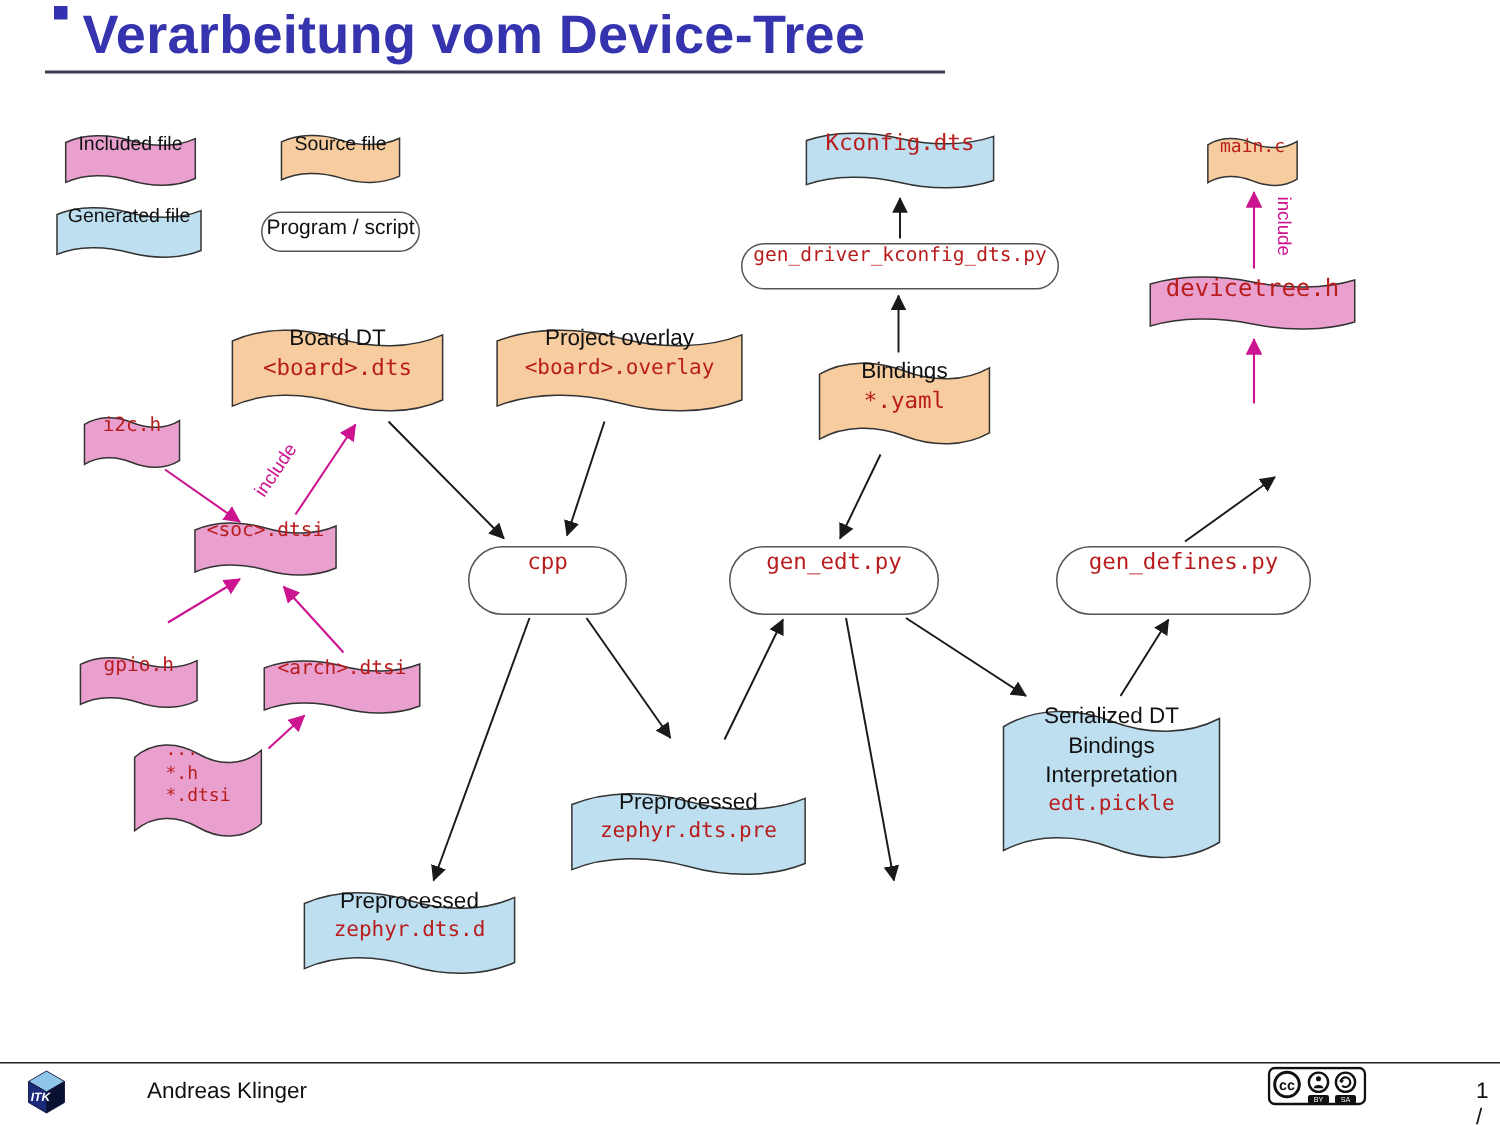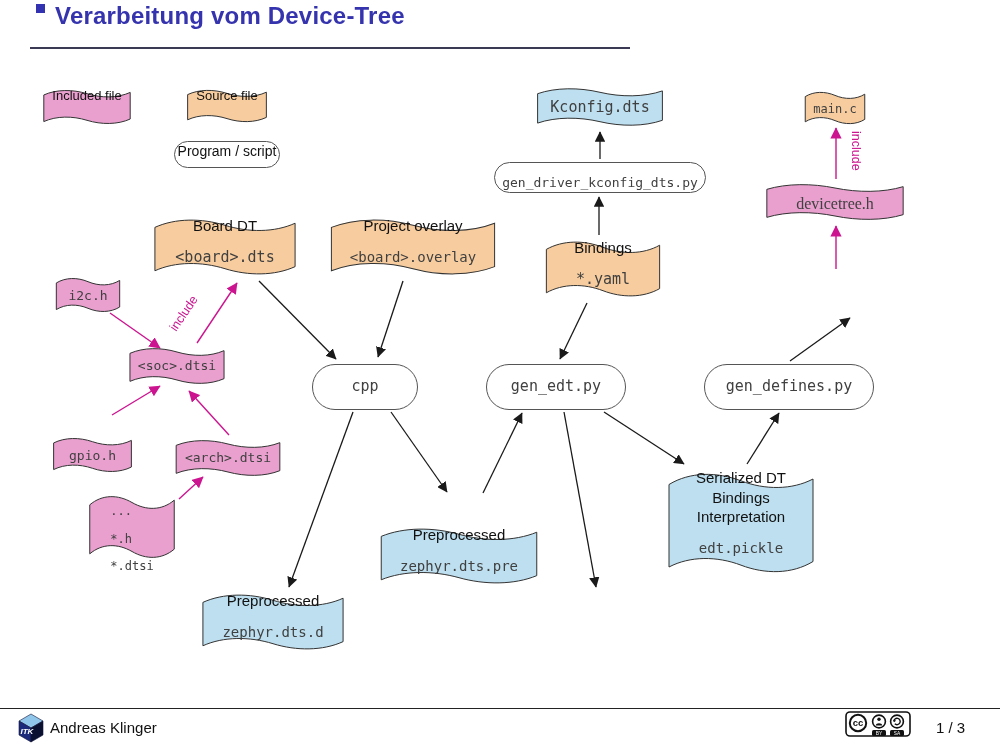--- a/index.html
+++ b/index.html
@@ -1,49 +1,49 @@
 <!DOCTYPE html>
 <html><head>
 <meta charset="utf-8">
 <style>
   html,body{margin:0;padding:0;background:#ffffff;}
   .slide{position:relative;width:1000px;height:750px;background:#ffffff;overflow:hidden;
          font-family:"Liberation Sans",sans-serif;color:#111;}
 
   
   .title-bullet{position:absolute;left:36px;top:4px;width:9px;height:9px;background:#3333B2;}
-  .slide-title{position:absolute;left:55px;top:2px;margin:0;font-size:24px;font-weight:bold;
+  .slide-title{position:absolute;left:55px;top:2px;margin:0;font-size:36px;font-weight:bold;
                color:#3533AE;letter-spacing:0.2px;font-family:"Liberation Sans",sans-serif;text-align:center;}
   .title-rule{position:absolute;left:30px;top:47px;width:600px;height:0;
               border-top:2px solid #3a3a55;}
 
   
   .node{position:absolute;display:flex;justify-content:center;}
   .node .shape{position:absolute;left:0;top:0;width:100%;height:100%;}
   .node .shape path{stroke:#333;stroke-width:1;vector-effect:non-scaling-stroke;}
   .node .content{position:relative;text-align:center;line-height:1.3;z-index:1;}
   .node .content.left{text-align:left;}
   .pink path{fill:#E9A0CF;}
   .orange path{fill:#F7CD9F;}
   .blue path{fill:#BDDFEF;}
   .stadium{border:1.3px solid #555;border-radius:999px;background:#fff;}
   .t{font-family:"Liberation Sans",sans-serif;font-size:15px;color:#111;display:block;}
-  .c{font-family:"DejaVu Sans Mono","Liberation Mono",monospace;color:#404040;display:block;margin-top:12px;}
+  .c{font-family:"DejaVu Sans Mono","Liberation Mono",monospace;color:#b91c1c;display:block;}
   .fs12{font-size:12px;} .fs13{font-size:13px;} .fs14{font-size:14px;}
-  .fs15{font-size:15px;} .fs16{font-size:16px;font-family:Liberation Serif, serif;}
+  .fs15{font-size:15px;} .fs16{font-size:16px;}
 
   
   .edges{position:absolute;left:0;top:0;width:1000px;height:750px;pointer-events:none;}
   .edge-b{stroke:#1a1a1a;stroke-width:1.3;fill:none;}
   .edge-m{stroke:#CC1490;stroke-width:1.4;fill:none;}
   .edge-label{font-family:"Liberation Sans",sans-serif;font-size:12.5px;fill:#CC1490;}
 
   
   .footer-rule{position:absolute;left:0;top:708px;width:1000px;height:0;border-top:1.6px solid #222;}
-  .footer-text{position:absolute;top:719px;font-size:15px;color:#111;}
+  .footer-text{position:absolute;top:719px;font-size:15px;color:#111;margin-left:48px;}
   .logo{position:absolute;left:15px;top:711px;}
   .ccbadge{position:absolute;left:845px;top:711px;}
 </style>
 </head>
 <body>
 
 <div class="slide">
 
   <div class="title-bullet"></div>
   <h1 class="slide-title">Verarbeitung vom Device-Tree</h1>
@@ -91,20 +91,28 @@
     <div class="content">
         <span class="t fs13">Included file</span>
       </div>
   </div>
   <div class="node" style="left:186px;top:88px;width:82px;height:36px">
     <svg class="shape orange" viewBox="0 0 100 60" preserveAspectRatio="none">
         <path d="M2,11 C16,2 34,2 50,9 C66,16 84,16 98,7 L98,49 C84,58 66,58 50,51 C34,44 16,44 2,53 Z"></path>
       </svg>
     <div class="content">
         <span class="t fs13">Source file</span>
+      </div>
+  </div>
+  <div class="node" style="left:36px;top:136px;width:100px;height:38px">
+    <svg class="shape blue" viewBox="0 0 100 60" preserveAspectRatio="none">
+        <path d="M2,11 C16,2 34,2 50,9 C66,16 84,16 98,7 L98,49 C84,58 66,58 50,51 C34,44 16,44 2,53 Z"></path>
+      </svg>
+    <div class="content">
+        <span class="t fs13">Generated file</span>
       </div>
   </div>
   <div class="node stadium" style="left:174px;top:141px;width:104px;height:25px">
     <div class="content">
         <span class="t fs14">Program / script</span>
       </div>
   </div>
 
   <div class="node" style="left:535px;top:86px;width:130px;height:42px">
     <svg class="shape blue" viewBox="0 0 100 60" preserveAspectRatio="none">

